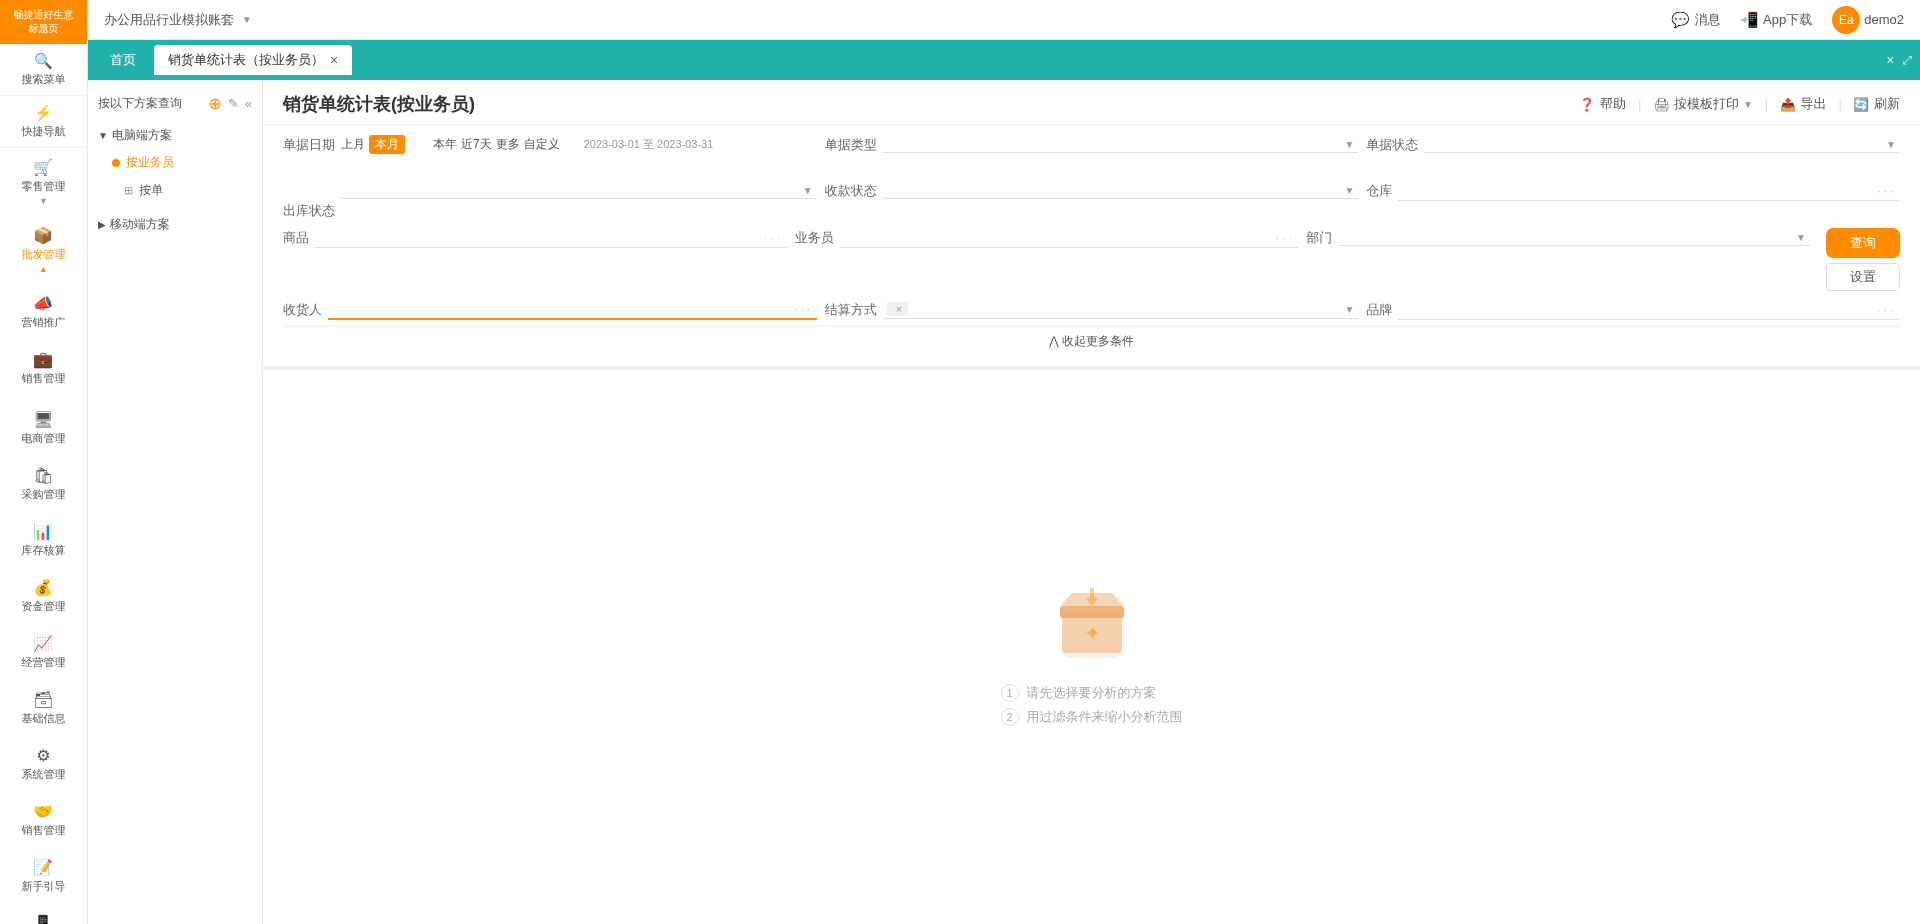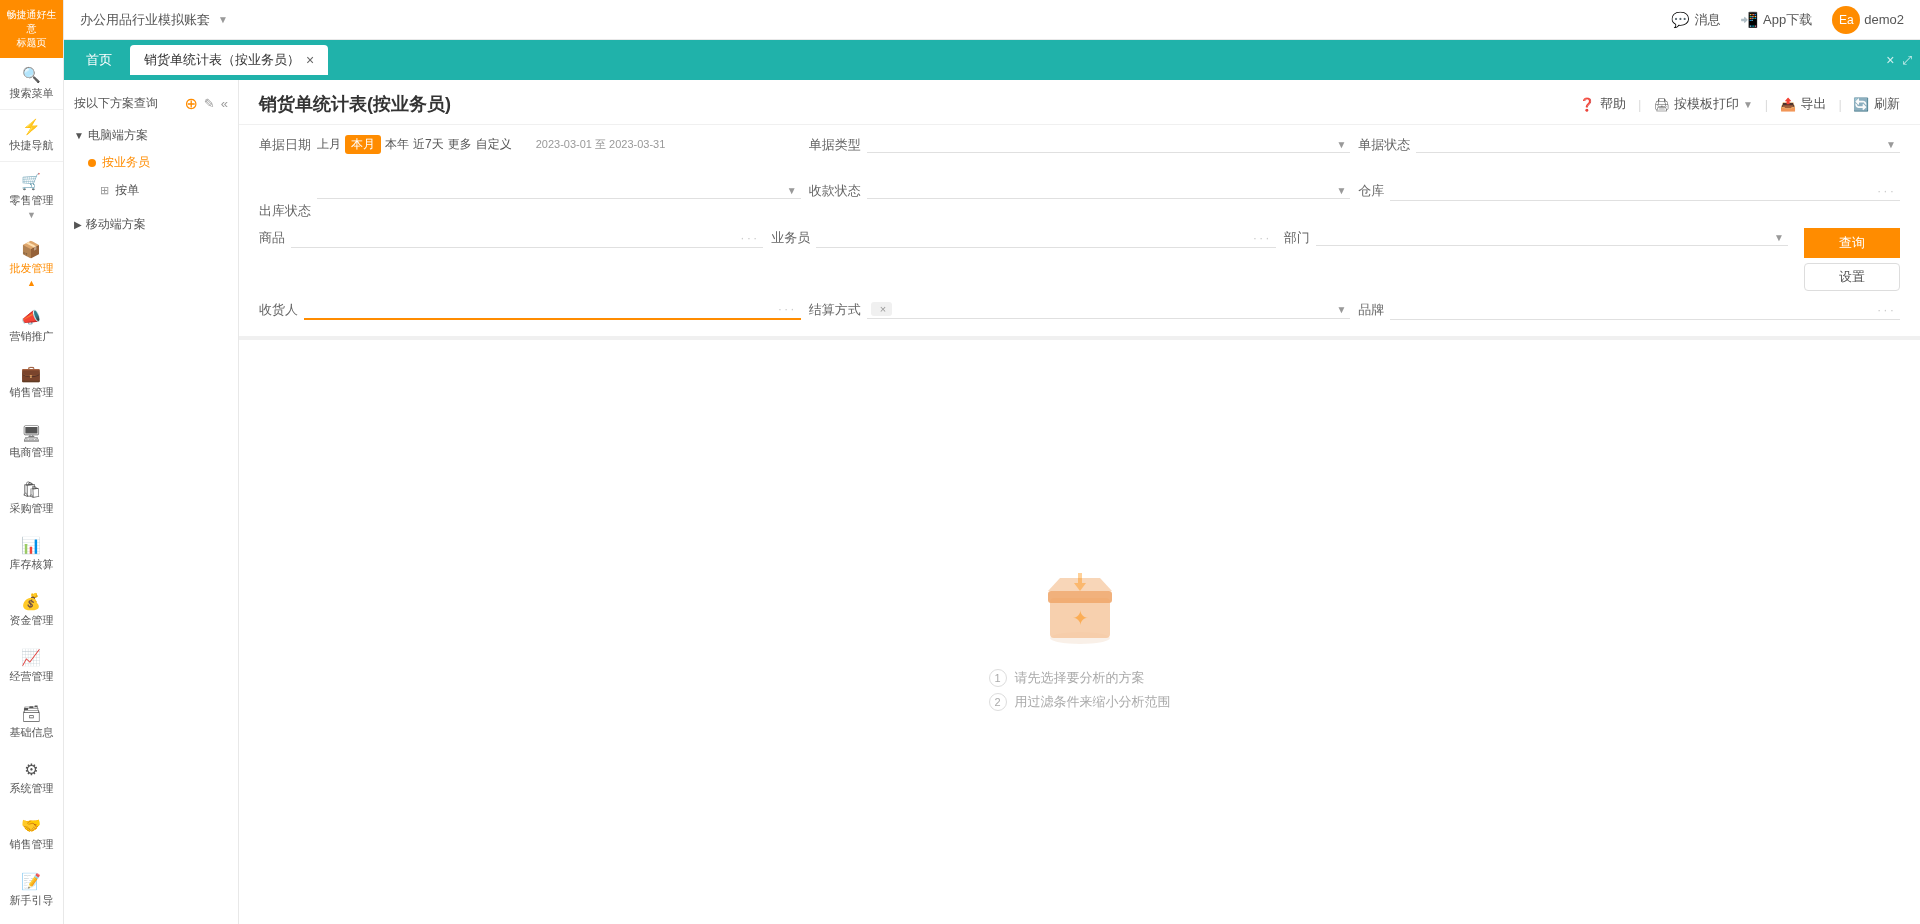--- a/index.html
+++ b/index.html
@@ -1,19 +1,19 @@
 <!DOCTYPE html>
 <html><head>
   <meta charset="utf-8">
   <style>
     * { box-sizing: border-box; margin: 0; padding: 0; }
     body { font-family: 'Microsoft YaHei', Arial, sans-serif; font-size: 13px; background: #f5f5f5; color: #333; display: flex; height: 924px; overflow: hidden; }
 
     
-    .sidebar { width: 64px; background: #fff; display: flex; flex-direction: column; align-items: center; border-right: 1px solid #e8e8e8; flex-shrink: 0; }
+    .sidebar { width: 88px; background: #fff; display: flex; flex-direction: column; align-items: center; border-right: 1px solid #e8e8e8; flex-shrink: 0; }
     .sidebar-logo { width: 100%; background: #ff8c00; padding: 8px 4px; text-align: center; cursor: pointer; }
     .sidebar-logo-text { color: #fff; font-size: 11px; line-height: 1.3; }
     .sidebar-search { width: 100%; padding: 8px 4px; text-align: center; border-bottom: 1px solid #f0f0f0; cursor: pointer; font-size: 12px; color: #666; }
     .sidebar-nav { width: 100%; padding: 6px 4px; text-align: center; border-bottom: 1px solid #f0f0f0; cursor: pointer; font-size: 12px; color: #666; }
     .sidebar-item { width: 100%; padding: 10px 4px; text-align: center; cursor: pointer; font-size: 12px; color: #555; display: flex; flex-direction: column; align-items: center; gap: 2px; }
     .sidebar-item.active { color: #ff8c00; }
     .sidebar-item-icon { font-size: 16px; }
     .sidebar-item-label { font-size: 11px; }
     .sidebar-divider { width: 60%; height: 1px; background: #f0f0f0; margin: 2px 0; }
 
@@ -64,21 +64,21 @@
     .page-title-bar { background: #fff; padding: 12px 20px 8px; display: flex; align-items: center; justify-content: space-between; flex-shrink: 0; border-bottom: 1px solid #f0f0f0; }
     .page-title { font-size: 18px; font-weight: 600; color: #333; }
     .page-actions { display: flex; align-items: center; gap: 12px; font-size: 13px; color: #555; }
     .page-action-item { display: flex; align-items: center; gap: 4px; cursor: pointer; }
     .action-divider { color: #ddd; }
     .export-btn { display: flex; align-items: center; gap: 4px; cursor: pointer; }
     .template-btn { display: flex; align-items: center; gap: 4px; cursor: pointer; }
 
     
     .filter-area { background: #fff; padding: 10px 20px; flex-shrink: 0; }
-    .btn-search { background: #ff8c00; color: #fff; border: none; padding: 6px 35px; border-radius: 0; font-size: 13px; cursor: pointer; }
+    .btn-search { background: #ff8c00; color: #fff; border: none; padding: 6px 24px; border-radius: 7px; font-size: 13px; cursor: pointer; }
     .btn-setting { background: #fff; color: #555; border: 1px solid #ddd; padding: 4px 16px; border-radius: 4px; font-size: 13px; cursor: pointer; }
 
     
     .collapse-row { text-align: center; padding: 6px 0; font-size: 12px; color: #555; cursor: pointer; border-top: 1px solid #f0f0f0; margin-top: 4px; }
     .collapse-row span { display: inline-flex; align-items: center; gap: 4px; }
 
     
     .empty-state { flex: 1; display: flex; flex-direction: column; align-items: center; justify-content: center; background: #fff; margin-top: 4px; }
     .empty-icon { width: 100px; height: 100px; margin-bottom: 16px; position: relative; }
     .empty-steps { display: flex; flex-direction: column; gap: 6px; }
@@ -285,21 +285,21 @@
 
       <div class="filter-area">
 
         <div style="display:grid;grid-template-columns:1fr 1fr 1fr;gap:0 8px;margin-bottom:8px;align-items:center;">
 
           <div style="display:flex;align-items:center;gap:6px;">
             <span style="font-size:13px;color:#666;white-space:nowrap;">单据日期</span>
             <div style="display:flex;gap:4px;align-items:center;">
               <span style="font-size:12px;color:#555;cursor:pointer;">上月</span>
               <span style="font-size:12px;background:#ff8c00;color:#fff;border-radius:3px;padding:1px 6px;cursor:pointer;">本月</span>
-              <span style="font-size:12px;color:#555;cursor:pointer;">本年</span>
+              <span style="font-size:12px;color:#555;cursor:pointer;margin-left:24px;">本年</span>
               <span style="font-size:12px;color:#555;cursor:pointer;">近7天</span>
               <span style="font-size:12px;color:#555;cursor:pointer;">更多</span>
               <span style="font-size:12px;color:#555;cursor:pointer;">自定义</span>
             </div>
             <span style="font-size:11px;color:#999;margin-left:18px;">2023-03-01 至 2023-03-31</span>
           </div>
 
           <div style="display:flex;align-items:center;gap:6px;">
             <span style="font-size:13px;color:#666;white-space:nowrap;text-align:center;">单据类型</span>
             <div style="flex:1;display:flex;align-items:center;justify-content:space-between;border-bottom:1px solid #e0e0e0;padding:2px 4px;cursor:pointer;">
@@ -387,20 +387,24 @@
             </div>
           </div>
           <div style="display:flex;align-items:center;gap:6px;">
             <span style="font-size:13px;color:#666;white-space:nowrap;">品牌</span>
             <div style="flex:1;display:flex;align-items:center;justify-content:flex-end;border-bottom:1px solid #e0e0e0;padding:2px 4px;cursor:pointer;">
               <span style="font-size:13px;color:#ccc;letter-spacing:2px;">···</span>
             </div>
           </div>
         </div>
 
+        <div class="collapse-row">
+          <span>⋀</span>
+          <span>收起更多条件</span>
+        </div>
       </div>
 
       <div class="empty-state">
         <div class="empty-icon">
           
           <svg width="100" height="100" viewBox="0 0 100 100">
             <ellipse cx="50" cy="85" rx="30" ry="6" fill="#f5e6d8" opacity="0.6"></ellipse>
 
             <rect x="20" y="45" width="60" height="40" rx="4" fill="#f5c49a" opacity="0.8"></rect>
 

